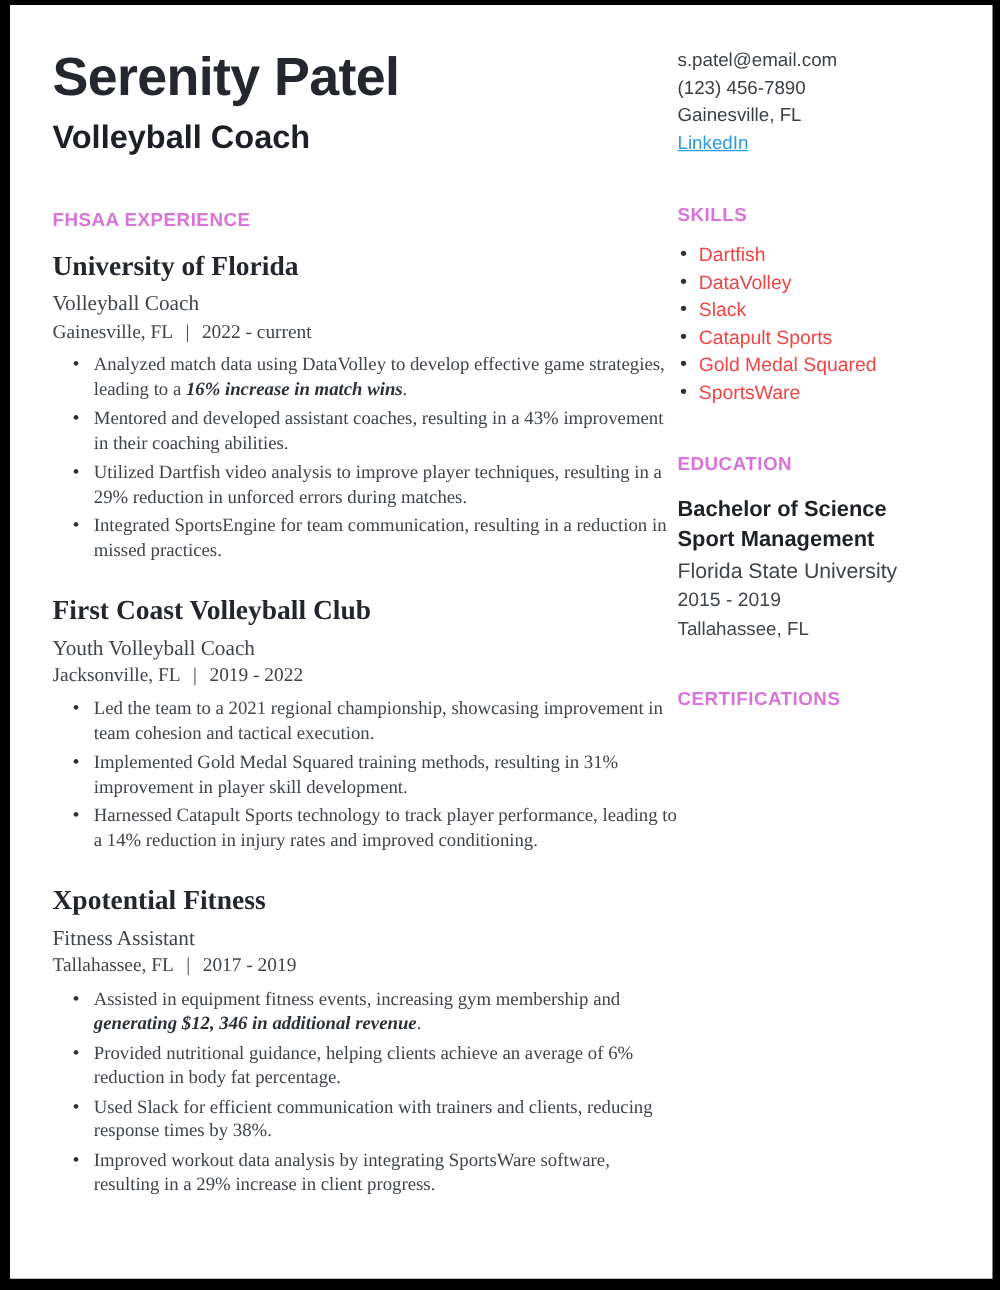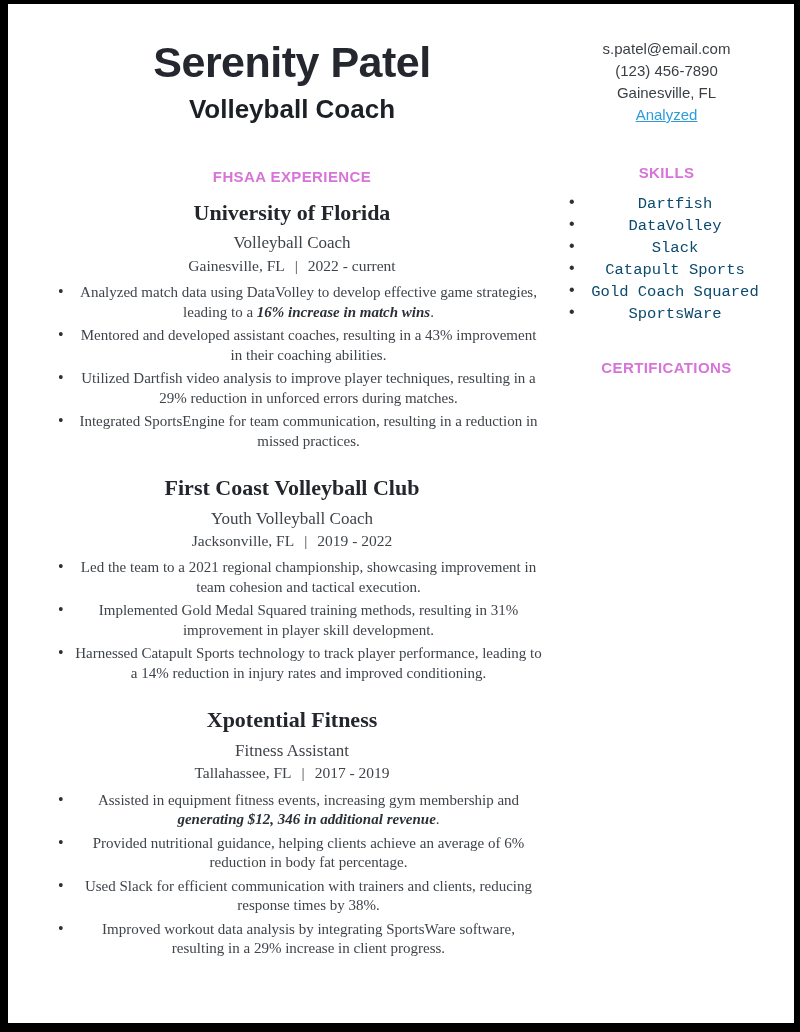--- a/index.html
+++ b/index.html
@@ -3,25 +3,24 @@
 <meta charset="utf-8">
 <style>
   * { box-sizing: border-box; }
   html, body { margin: 0; padding: 0; background: #ffffff; }
   .page {
     width: 800px; height: 1032px;
     background: #ffffff;
     border-style: solid; border-color: #000000;
     border-width: 4px 6px 9px 8px;
     padding: 32px 26px 0 34px;
-    display: flex; gap: 23px;
+    display: flex; 
     font-family: "Liberation Sans", sans-serif;
     color: #3f444a;
     overflow: hidden;
-    text-align: center;
   }
   .left-col { width: 500px; flex: none; }
   .right-col { flex: 1; min-width: 0; }
 
   .identity { height: 128px; }
   .name {
     margin: 4px 0 10px 0;
     font-size: 43px; font-weight: 900; letter-spacing: -0.5px;
     color: #24272e; line-height: 1.05;
   }
@@ -56,21 +55,21 @@
   ul.bullets > li::before {
     content: "\2022"; position: absolute; left: 16px; top: -1px;
     color: #2d3237; font-size: 16px;
   }
   .em { font-style: italic; font-weight: 700; color: #2b3036; }
 
   .skills-sec { margin-top: 0; }
   ul.side-list { margin: 0; padding: 0; list-style: none; }
   ul.side-list > li {
     position: relative; padding-left: 17px; margin-bottom: 5px;
-    font-size: 15.5px; line-height: 17px; color: #0c4a6e; font-family: Liberation Mono, monospace;
+    font-size: 15.5px; line-height: 17px; color: #ef4444;
   }
   ul.side-list > li::before {
     content: "\2022"; position: absolute; left: 2px; top: -1px;
     color: #2d3237; font-size: 16px;
   }
 
   .edu-sec { margin-top: 40px; }
   .degree, .major { margin: 0; font-size: 17.5px; font-weight: 700; color: #1d2126; line-height: 24px; }
   .school { margin: 1px 0 0 0; font-size: 17px; color: #3f444a; line-height: 25px; }
   .edu-dates { margin: 0; font-size: 15.5px; color: #3f444a; line-height: 23px; }
@@ -131,34 +130,42 @@
 
     </section>
   </div>
 
   <div class="right-col">
 
     <div class="contact">
       <div>s.patel@email.com</div>
       <div>(123) 456-7890</div>
       <div>Gainesville, FL</div>
-      <div><a>Analyzed</a></div>
+      <div><a>LinkedIn</a></div>
     </div>
 
     <section class="skills-sec">
       <h3 class="sec-heading">SKILLS</h3>
       <ul class="side-list">
         <li>Dartfish</li>
         <li>DataVolley</li>
         <li>Slack</li>
         <li>Catapult Sports</li>
-        <li>Gold Coach Squared</li>
+        <li>Gold Medal Squared</li>
         <li>SportsWare</li>
       </ul>
     </section>
 
+    <section class="edu-sec">
+      <h3 class="sec-heading">EDUCATION</h3>
+      <p class="degree">Bachelor of Science</p>
+      <p class="major">Sport Management</p>
+      <p class="school">Florida State University</p>
+      <p class="edu-dates">2015 - 2019</p>
+      <p class="edu-loc">Tallahassee, FL</p>
+    </section>
 
     <section class="cert-sec">
       <h3 class="sec-heading">CERTIFICATIONS</h3>
     </section>
 
   </div>
 </div>
 
 </body></html>

